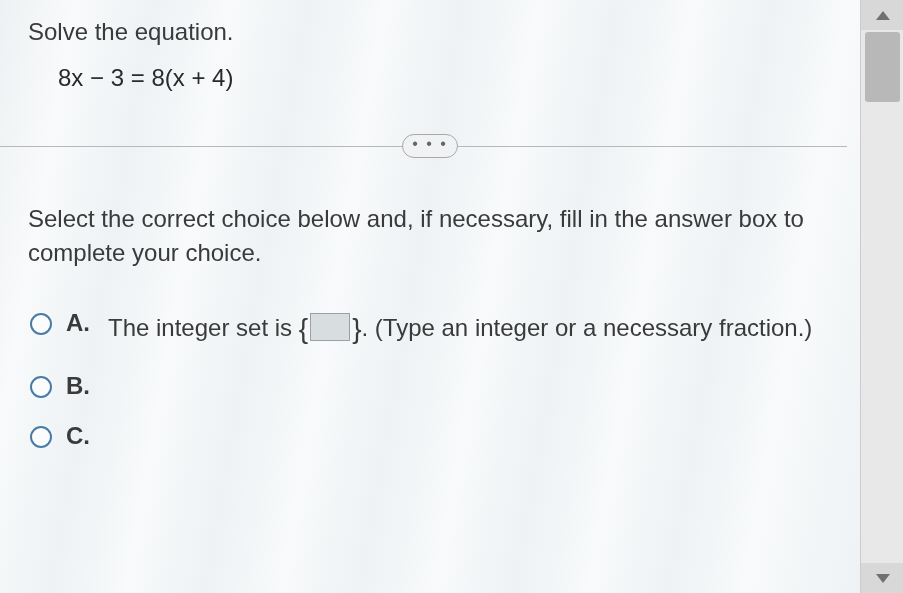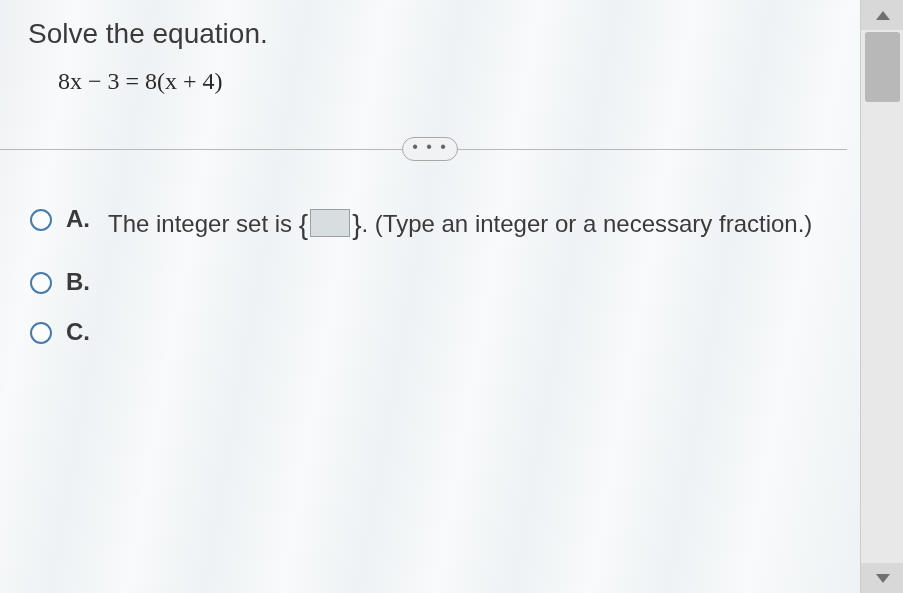--- a/index.html
+++ b/index.html
@@ -19,30 +19,30 @@
       background: linear-gradient(100deg, 
         #eef1f3 0%, #f8fafb 8%, #eef2f4 16%, #f8fafb 24%, 
         #eef2f4 32%, #f8fafb 40%, #eef2f4 48%, #f8fafb 56%,
         #eef2f4 64%, #f8fafb 72%, #eef2f4 80%, #f8fafb 88%, #eef2f4 100%);
       width: 860px;
       height: 593px;
       padding: 18px 28px;
       position: relative;
     }
     .question-prompt {
-      font-size: 28px;
+      font-size: 24px;
       color: #3a3a3a;
       margin-bottom: 18px;
     }
     .equation {
       font-size: 24px;
       color: #2a2a2a;
       margin-left: 30px;
       margin-bottom: 40px;
-      font-family: Liberation Serif, serif;
+      font-family: Liberation Sans, sans-serif;
     }
     .divider-wrap {
       position: relative;
       height: 30px;
       margin-bottom: 40px;
     }
     .divider-line {
       border: none;
       border-top: 1px solid #b8b8b8;
       position: absolute;
@@ -172,20 +172,21 @@
 
   <div class="equation">8x − 3 = 8(x + 4)</div>
 
   <div class="divider-wrap">
     <hr class="divider-line">
     <div class="ellipsis-pill">
       <span class="ellipsis-dots">• • •</span>
     </div>
   </div>
 
+  <div class="instruction">Select the correct choice below and, if necessary, fill in the answer box to complete your choice.</div>
 
   <div class="choices">
 
     <div class="choice-row">
       <div class="radio"></div>
       <div class="choice-letter">A.</div>
       <div class="choice-text">
         <span>The integer set is </span><span class="brace">{</span><span class="answer-box"></span><span class="brace">}</span><span>. (Type an integer or a necessary fraction.)</span>
       </div>
     </div>

